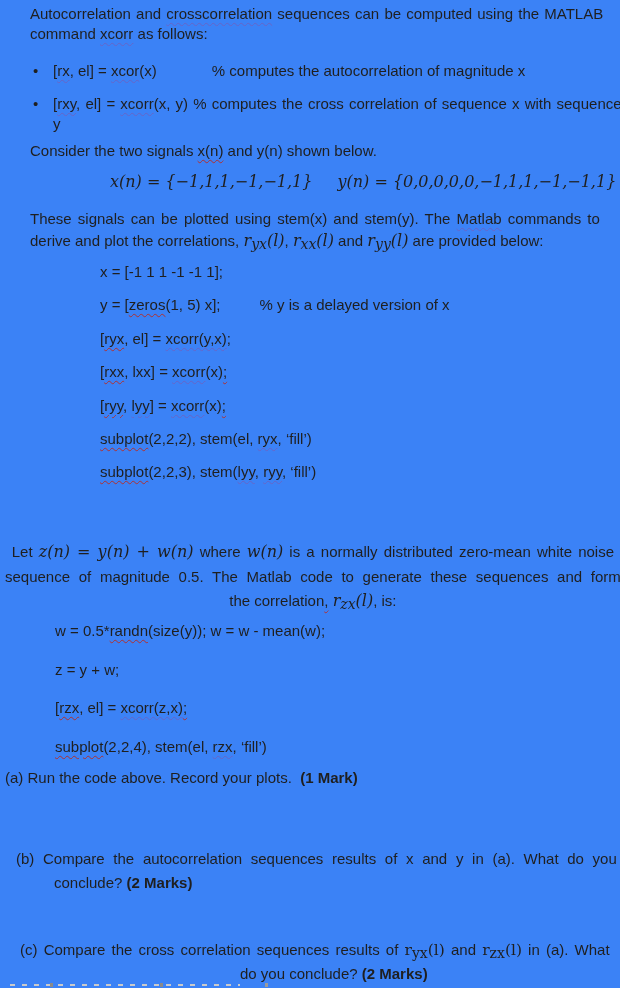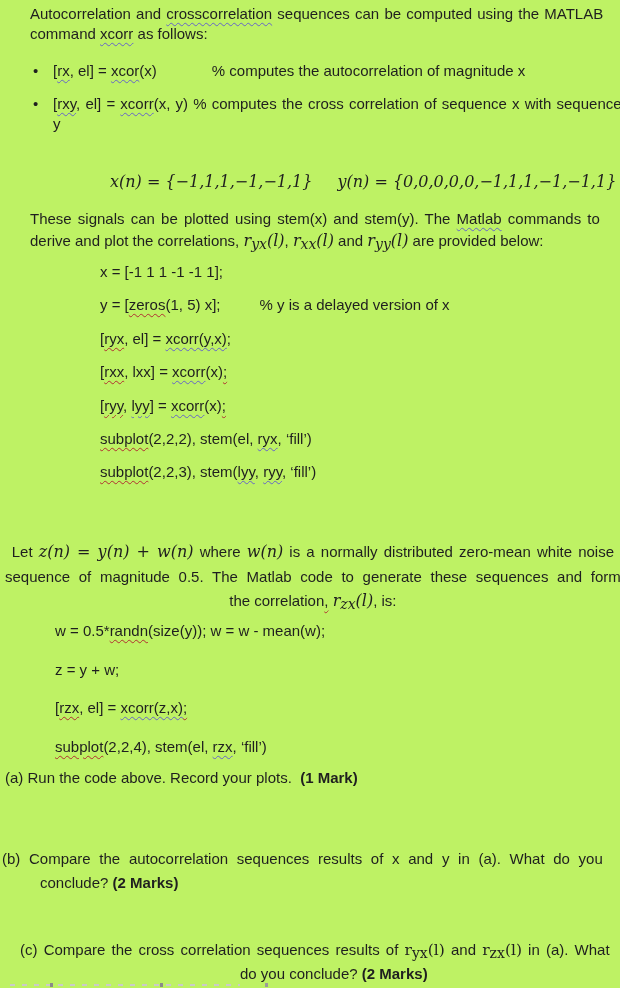--- a/index.html
+++ b/index.html
@@ -1,20 +1,20 @@
 <!DOCTYPE html>
 <html style="--text: #1f1f1f; --background: #ffffff; --squiggle_red: #b03030; --squiggle_blue: #6565c8; --crop_marks: #cacaca;"><head>
 <meta charset="utf-8">
 <style>
   html,body{margin:0;padding:0;}
   body{
     width:620px;height:988px;background:#ffffff;position:relative;overflow:hidden;
     font-family:"Liberation Sans",sans-serif;color:#1f1f1f;
   }
-  .page{position:absolute;inset:0;background:#bef264;}
+  .page{position:absolute;inset:0;background:#3b82f6;}
   .block{position:absolute;}
   .line{white-space:pre;height:20px;line-height:20px;font-size:15px;}
   
   .i{font-family:"DejaVu Serif",serif;font-style:italic;font-size:16px;}
   .rm{font-family:"DejaVu Serif",serif;font-size:15.5px;}
   .sub{font-size:14px;vertical-align:-3px;}
   .b{font-weight:700;}
   .sqb{text-decoration:underline;text-decoration-style:wavy;text-decoration-color:var(--squiggle_blue,#6565c8);text-decoration-thickness:1px;text-underline-offset:3px;}
   .sqr{text-decoration:underline;text-decoration-style:wavy;text-decoration-color:var(--squiggle_red,#b03030);text-decoration-thickness:1px;text-underline-offset:3px;}
   .dot{display:inline-block;width:20px;}
@@ -30,21 +30,21 @@
   #b-p1{top:4px;left:30px;}
   #b-bullet1{top:61px;left:33px;}
   #b-bullet2{top:94px;left:33px;}
   #b-consider{top:141px;left:30px;}
   #b-math{top:172px;left:110px;}
   #b-these{top:209px;left:30px;}  #b-these .line{height:22px;}
   #b-code1{top:262px;left:100px;} #b-code1 .line{height:33.4px;}
   #b-let{top:542px;left:5px;text-align:center;}     #b-let .line{height:24.7px;}
   #b-code2{top:621px;left:55px;}  #b-code2 .line{height:38.5px;}
   #b-qa{top:768px;left:5px;}
-  #b-qb{top:849px;left:2px;}      #b-qb .line{height:24px;}
+  #b-qb{top:849px;left:16px;}      #b-qb .line{height:24px;}
   #b-qc{top:940px;left:20px;text-align:center;}      #b-qc .line{height:24px;}
   
   #b-marks{position:absolute;top:984px;left:10px;width:230px;height:2px;
     background:repeating-linear-gradient(90deg,var(--crop_marks,#cacaca) 0 5px,transparent 5px 12px);}
   #b-marks::after{content:"";position:absolute;left:40px;top:-1px;width:3px;height:4px;background:#8a8a8a;
     box-shadow:110px 0 #8a8a8a,215px 0 #9a9a9a;}
 </style>
 </head>
 <body>
 
@@ -53,20 +53,23 @@
 <div id="b-p1" class="block">
       <div class="line ws1"><span>Autocorrelation and </span><span class="sqb">crosscorrelation</span><span> sequences can be computed using the MATLAB</span></div>
       <div class="line"><span>command </span><span class="sqb">xcorr</span><span> as follows:</span></div>
     </div>
     <div id="b-bullet1" class="block">
       <div class="line"><span class="dot">•</span><span>[</span><span class="sqb">rx</span><span>, el] = </span><span class="sqb">xcor</span><span>(x)</span><span class="g55">% computes the autocorrelation of magnitude x</span></div>
     </div>
     <div id="b-bullet2" class="block">
       <div class="line ws1"><span class="dot">•</span><span>[</span><span class="sqb">rxy</span><span>, el] = </span><span class="sqb">xcorr</span><span>(x, y) % computes the cross correlation of sequence x with sequence</span></div>
       <div class="line ind20"><span>y</span></div>
+    </div>
+    <div id="b-consider" class="block">
+      <div class="line"><span>Consider the two signals </span><span class="sqr">x(n)</span><span> and y(n) shown below.</span></div>
     </div>
     <div id="b-math" class="block">
       <div class="line"><span class="i">x(n) = {−1,1,1,−1,−1,1}</span><span class="i g25">y(n) = {0,0,0,0,0,−1,1,1,−1,−1,1}</span></div>
     </div>
     <div id="b-these" class="block">
       <div class="line ws2"><span>These signals can be plotted using stem(x) and stem(y). The </span><span class="sqb">Matlab</span><span> commands to</span></div>
       <div class="line"><span>derive and plot the correlations, </span><span class="i">r</span><span class="i sub">yx</span><span class="i">(l)</span><span>, </span><span class="i">r</span><span class="i sub">xx</span><span class="i">(l)</span><span> and </span><span class="i">r</span><span class="i sub">yy</span><span class="i">(l)</span><span> are provided below:</span></div>
     </div>
     <div id="b-code1" class="block">
       <div class="line"><span>x = [-1 1 1 -1 -1 1];</span></div>

